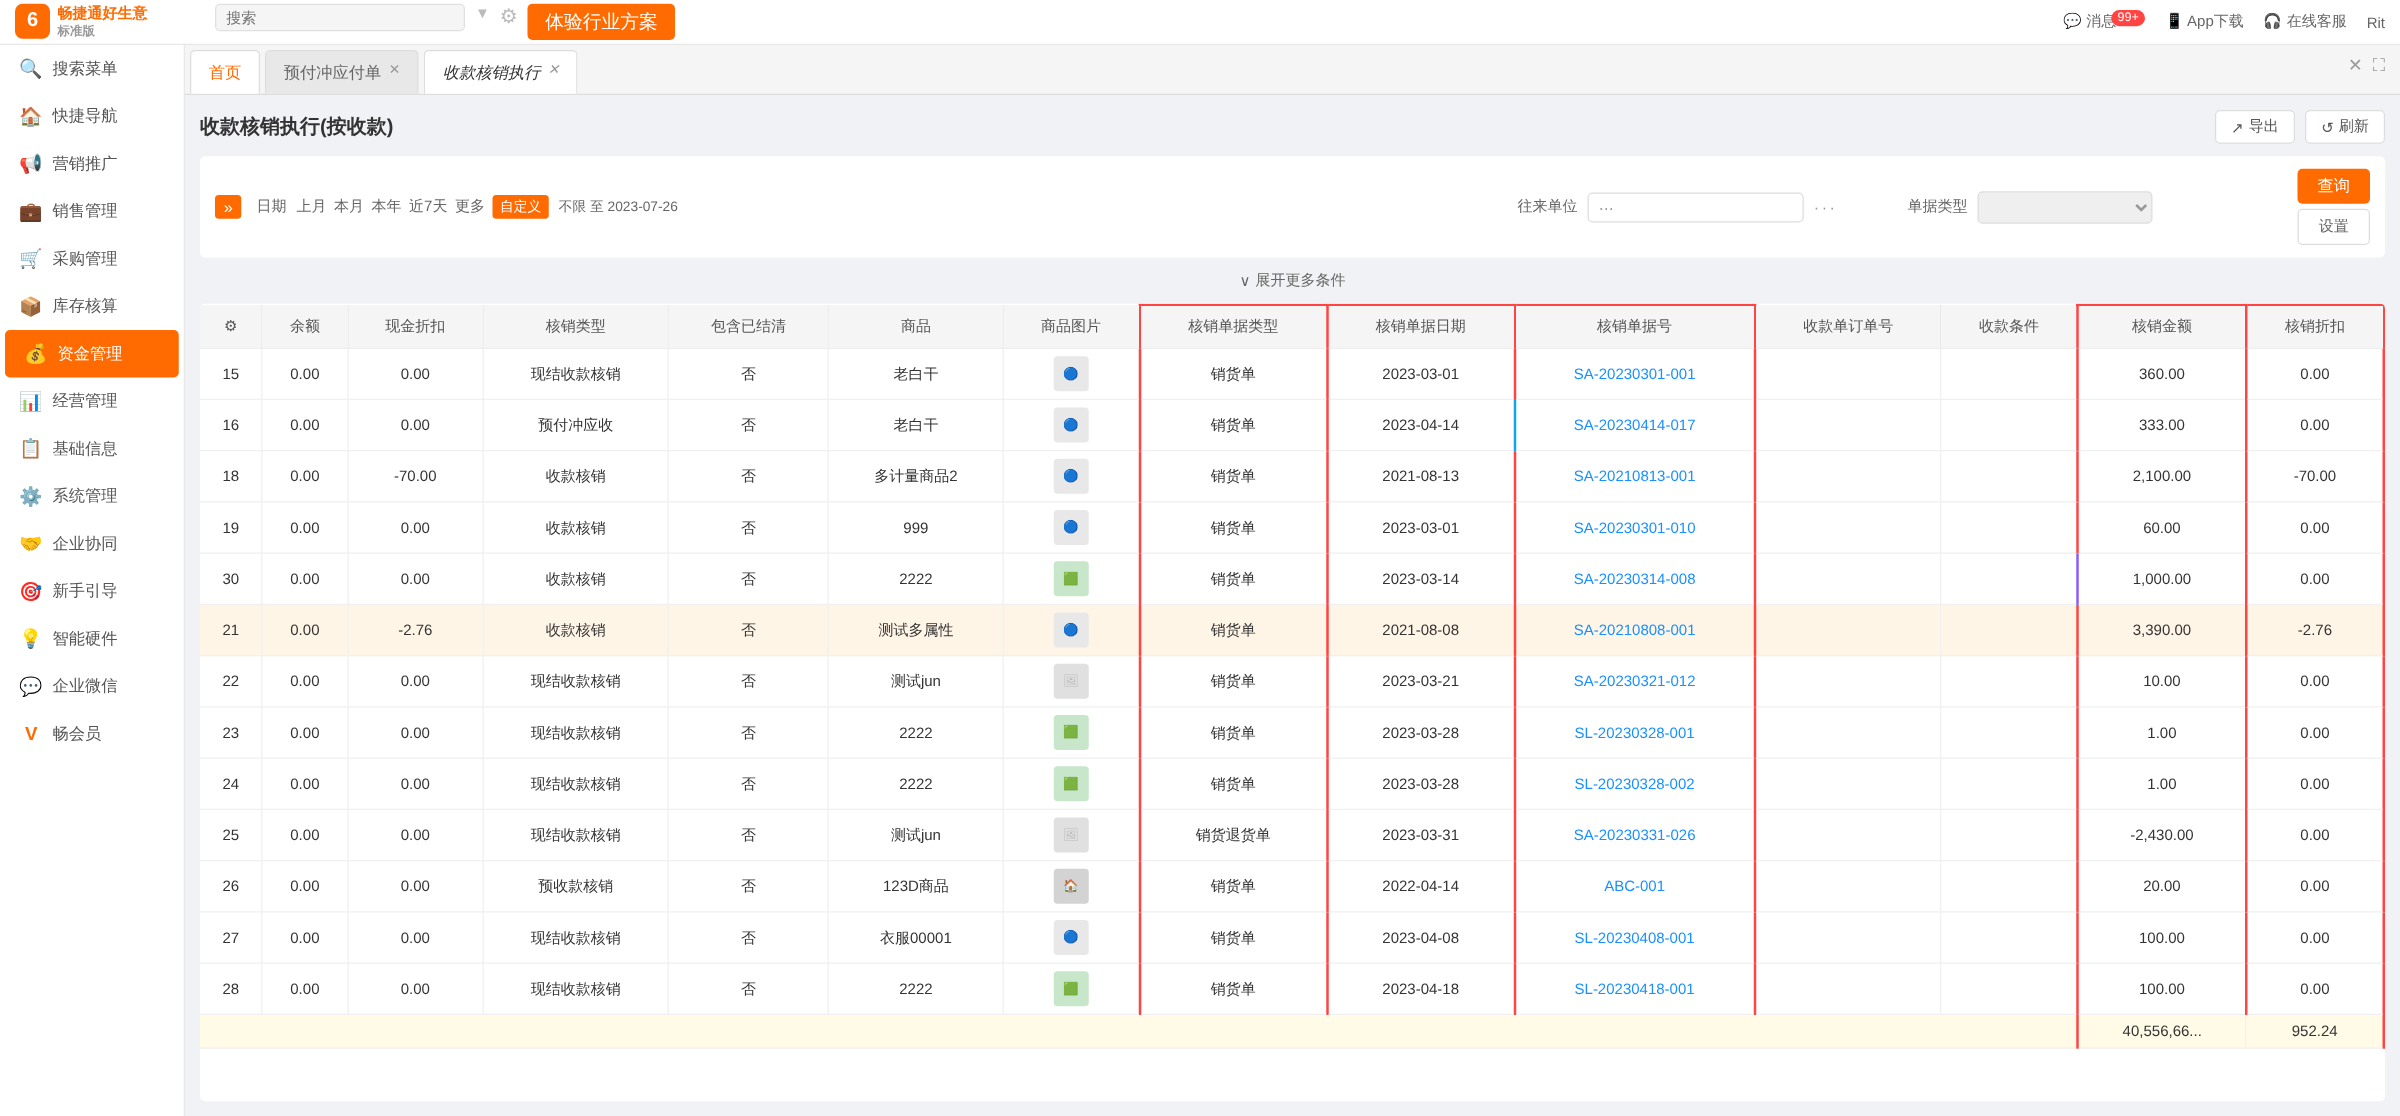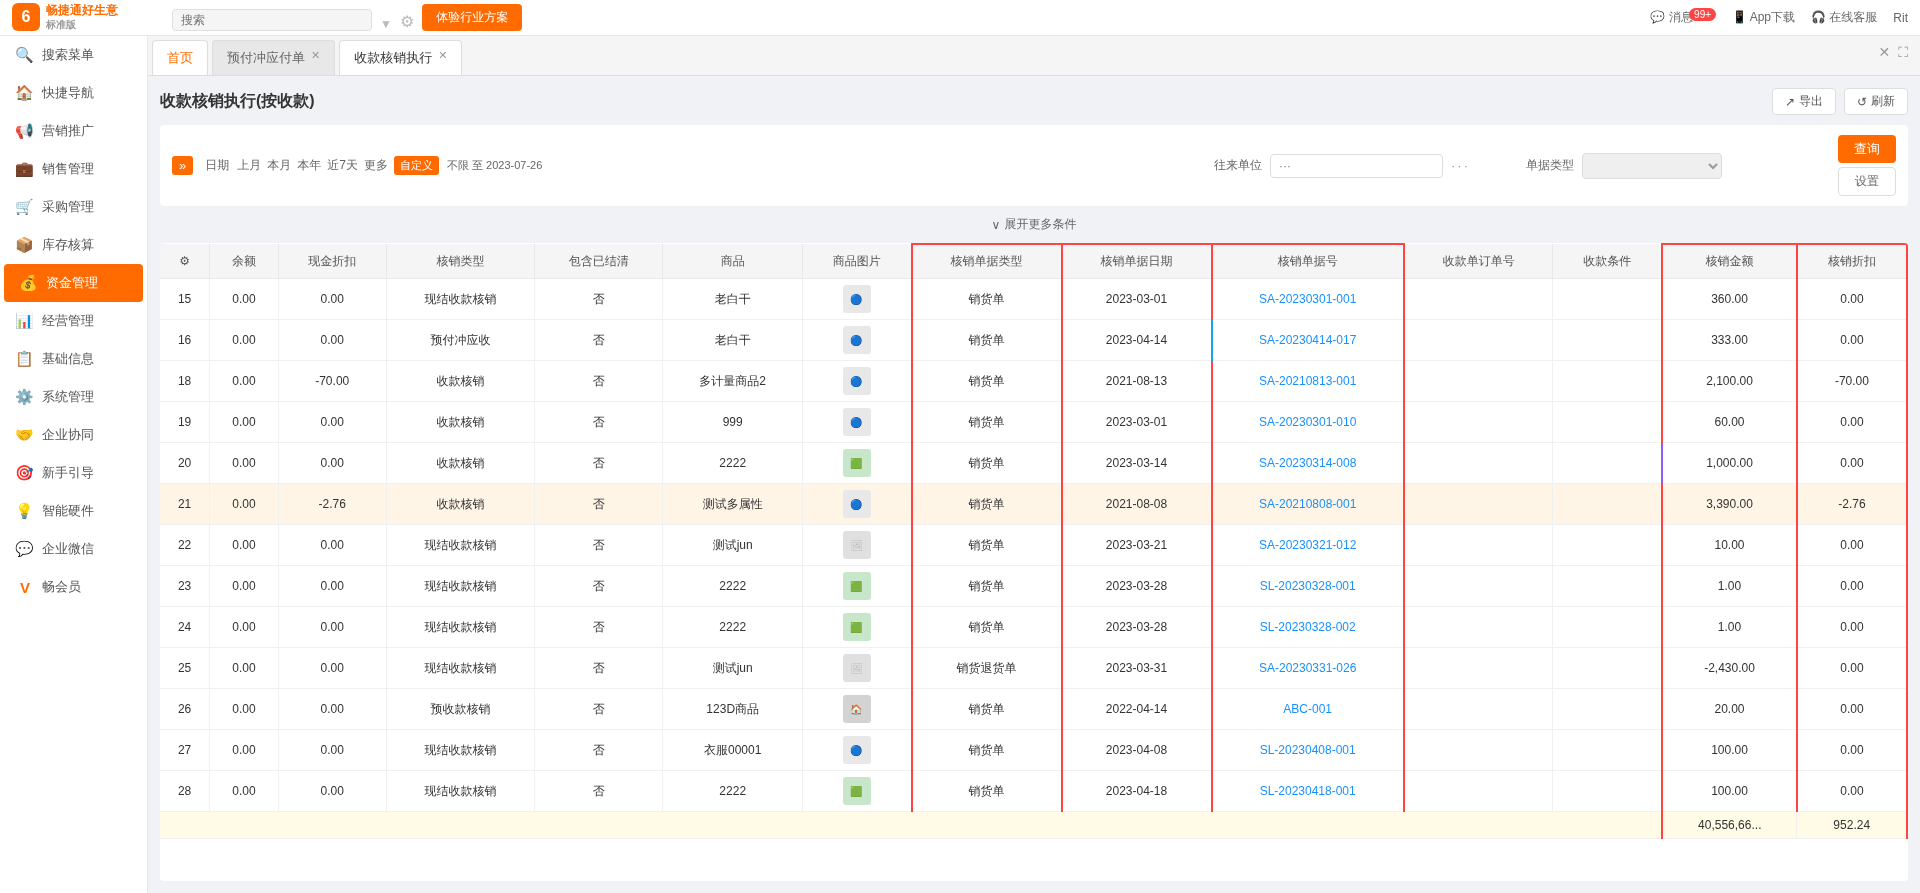--- a/index.html
+++ b/index.html
@@ -4,43 +4,43 @@
   <style>
     * { box-sizing: border-box; margin: 0; padding: 0; }
     body { font-family: "Microsoft YaHei", "PingFang SC", sans-serif; font-size: 13px; background: #f5f5f5; color: #333; overflow: hidden; height: 893px; display: flex; flex-direction: column; }
 
     
     .top-bar { height: 36px; background: #fff; display: flex; align-items: center; padding: 0 12px; border-bottom: 1px solid #e8e8e8; gap: 12px; flex-shrink: 0; }
     .top-bar-logo { display: flex; align-items: center; gap: 6px; color: #ff6b00; font-weight: bold; font-size: 14px; width: 148px; }
     .top-bar-logo .logo-icon { width: 28px; height: 28px; background: #ff6b00; border-radius: 6px; display: flex; align-items: center; justify-content: center; color: white; font-size: 16px; font-weight: bold; }
     .top-bar-logo .logo-text { font-size: 12px; color: #ff6b00; line-height: 1.2; }
     .top-bar-logo .logo-sub { font-size: 10px; color: #999; }
-    .top-bar-center { flex: 1; display: flex; align-items: flex-end; gap: 8px; }
+    .top-bar-center { flex: 1; display: flex; align-items: flex-start; gap: 8px; }
     .top-bar-input { background: #f5f5f5; border: 1px solid #e0e0e0; border-radius: 4px; padding: 3px 8px; font-size: 12px; color: #999; width: 200px; }
-    .top-bar-btn-orange { background: #ff6b00; color: white; border: none; border-radius: 4px; padding: 5px 14px; font-size: 12px; cursor: pointer; }
+    .top-bar-btn-orange { background: #ff6b00; color: white; border: none; border-radius: 4px; padding: 5px 14px; font-size: 15px; cursor: pointer; }
     .top-bar-right { display: flex; align-items: center; gap: 16px; color: #666; font-size: 12px; }
     .badge { background: #ff4444; color: white; border-radius: 10px; padding: 1px 5px; font-size: 10px; margin-left: -4px; vertical-align: top; }
 
     
     .main-layout { display: flex; flex: 1; overflow: hidden; }
 
     
     .sidebar { width: 148px; background: #fff; border-right: 1px solid #e8e8e8; display: flex; flex-direction: column; flex-shrink: 0; overflow-y: auto; }
     .sidebar-item { display: flex; align-items: center; gap: 8px; padding: 10px 16px; cursor: pointer; color: #555; font-size: 13px; }
     .sidebar-item.active { background: #ff6b00; color: white; border-radius: 4px; margin: 0 4px; }
     .sidebar-item .s-icon { width: 18px; height: 18px; display: flex; align-items: center; justify-content: center; font-size: 15px; }
 
     
     .content-area { flex: 1; display: flex; flex-direction: column; overflow: hidden; }
 
     
     .tab-bar { height: 40px; background: #f5f5f5; display: flex; align-items: flex-end; padding: 0 0 0 0; flex-shrink: 0; border-bottom: 1px solid #ddd; position: relative; }
     .tab { display: flex; align-items: flex-start; gap: 6px; padding: 8px 14px; background: #e8e8e8; border: 1px solid #ddd; border-bottom: none; border-radius: 4px 4px 0 0; margin-left: 4px; font-size: 13px; cursor: pointer; color: #666; }
     .tab.home { background: #fff; color: #ff6b00; border-color: #ddd; }
-    .tab.active { background: #fff; color: #333; border-color: #ddd; }
+    .tab.active { background: #fff; color: #333; border-color: #ddd; font-style: italic; }
     .tab .close-x { color: #999; font-size: 11px; cursor: pointer; }
     .tab-bar-icons { position: absolute; right: 12px; top: 8px; display: flex; gap: 8px; color: #999; font-size: 14px; }
 
     
     .page-content { flex: 1; background: #f0f2f5; padding: 12px; overflow-y: auto; display: flex; flex-direction: column; gap: 10px; }
 
     
     .page-title-bar { display: flex; align-items: center; justify-content: space-between; }
     .page-title { font-size: 16px; font-weight: bold; color: #333; }
     .title-actions { display: flex; gap: 8px; }
@@ -326,21 +326,21 @@
     <td><div class="img-thumb">🔵</div></td>
     <td style="border-left:2px solid #ff4444;border-right:2px solid #ff4444;">销货单</td>
     <td style="border-left:2px solid #ff4444;border-right:2px solid #ff4444;">2023-03-01</td>
     <td style="border-left:2px solid #ff4444;border-right:2px solid #ff4444;"><a class="link-cell">SA-20230301-010</a></td>
     <td></td>
     <td></td>
     <td style="border-left:2px solid #ff4444;border-right:2px solid #ff4444;">60.00</td>
     <td style="border-left:2px solid #ff4444;border-right:2px solid #ff4444;">0.00</td>
   </tr>
               <tr>
-    <td>20</td>
+    <td>30</td>
     <td>0.00</td>
     <td>0.00</td>
     <td>收款核销</td>
     <td>否</td>
     <td>2222</td>
     <td><div class="img-thumb" style="background:#c8e6c9;">🟩</div></td>
     <td style="border-left:2px solid #ff4444;border-right:2px solid #ff4444;">销货单</td>
     <td style="border-left:2px solid #ff4444;border-right:2px solid #ff4444;">2023-03-14</td>
     <td style="border-left:2px solid #ff4444;border-right:2px solid #ff4444;"><a class="link-cell">SA-20230314-008</a></td>
     <td></td>

